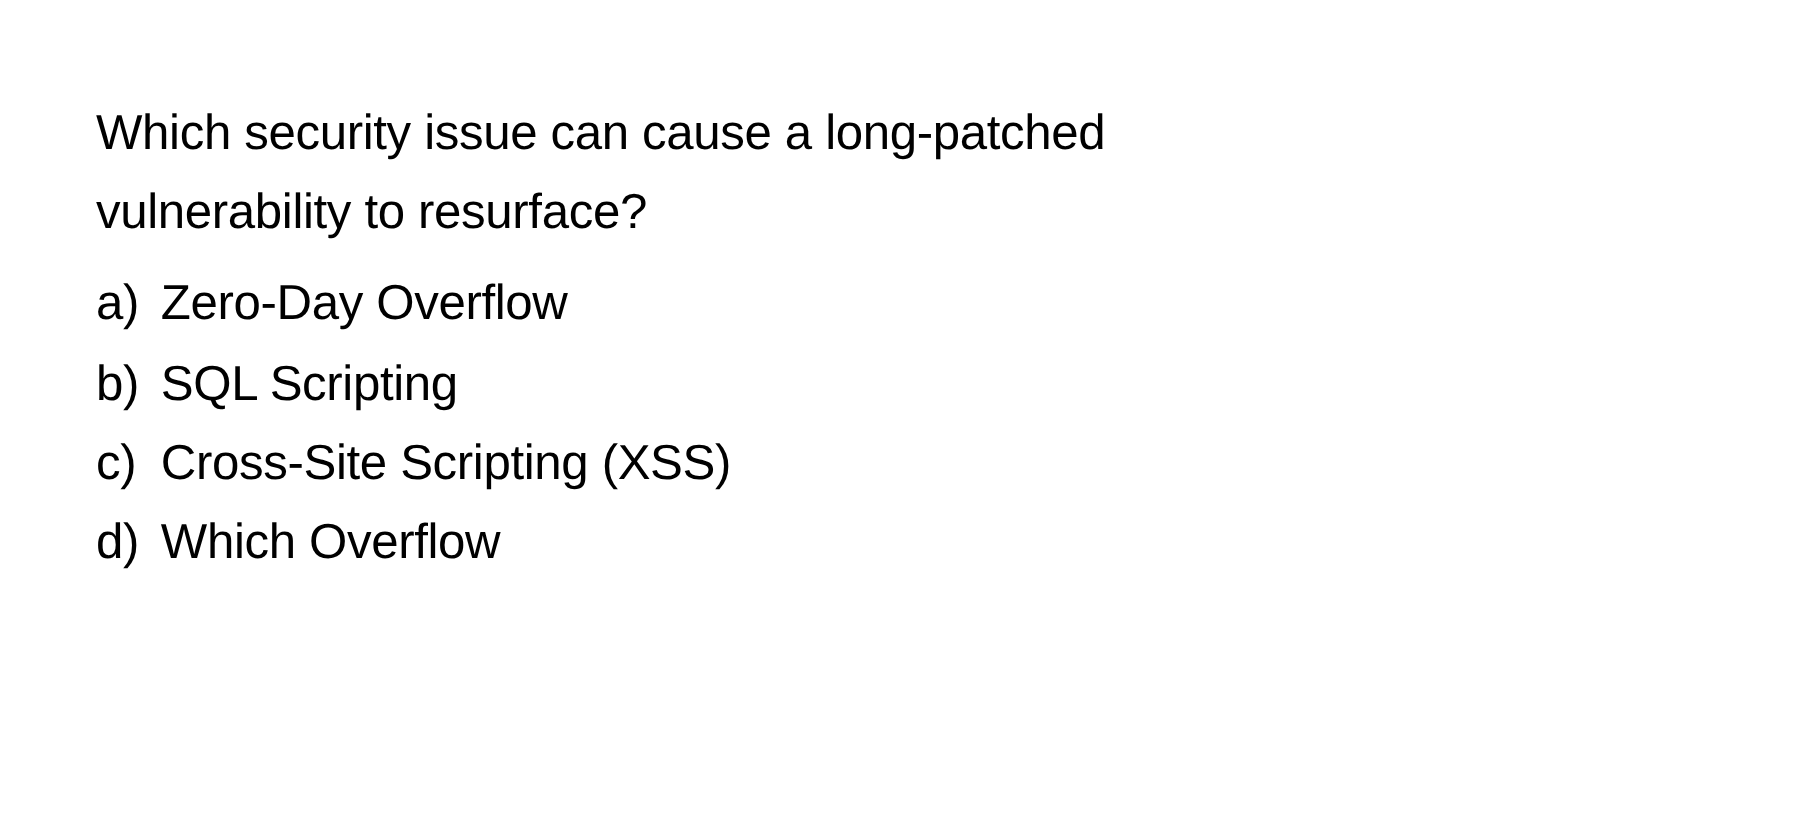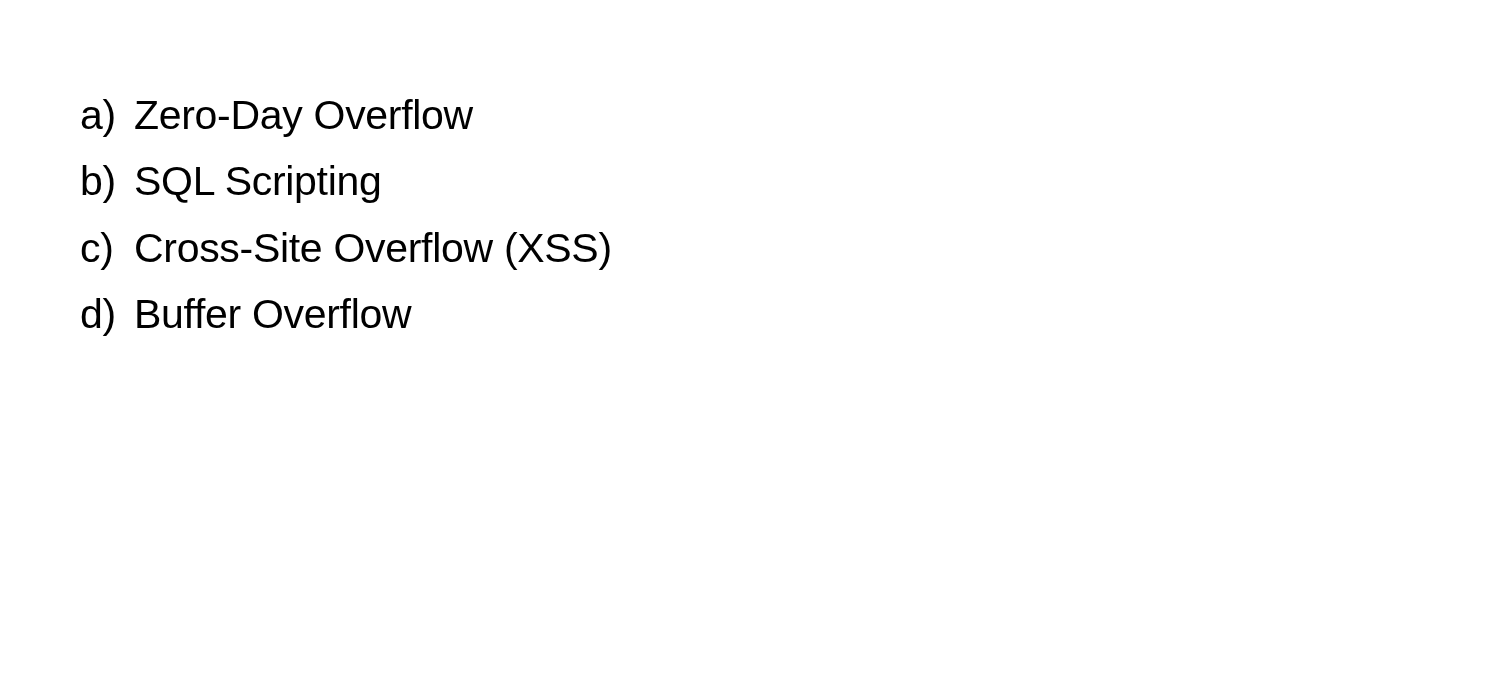--- a/index.html
+++ b/index.html
@@ -41,31 +41,32 @@
       min-width: 44px;
     }
     .option-text {
       flex: 1;
     }
   </style>
 </head>
 <body>
 
 <div class="question-container">
+  <div class="question-text">Which security issue can cause a long-patched vulnerability to resurface?</div>
   <div class="options-list">
     <div class="option-item">
       <span class="option-label">a)</span>
       <span class="option-text">Zero-Day Overflow</span>
     </div>
     <div class="option-item">
       <span class="option-label">b)</span>
       <span class="option-text">SQL Scripting</span>
     </div>
     <div class="option-item">
       <span class="option-label">c)</span>
-      <span class="option-text">Cross-Site Overflow (XSS)</span>
+      <span class="option-text">Cross-Site Scripting (XSS)</span>
     </div>
     <div class="option-item">
       <span class="option-label">d)</span>
-      <span class="option-text">Buffer Overflow</span>
+      <span class="option-text">Which Overflow</span>
     </div>
   </div>
 </div>
 
 </body></html>

